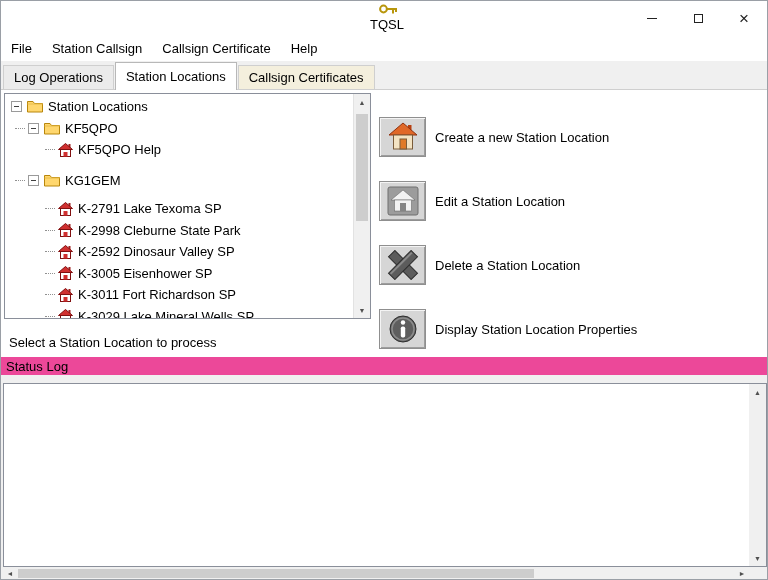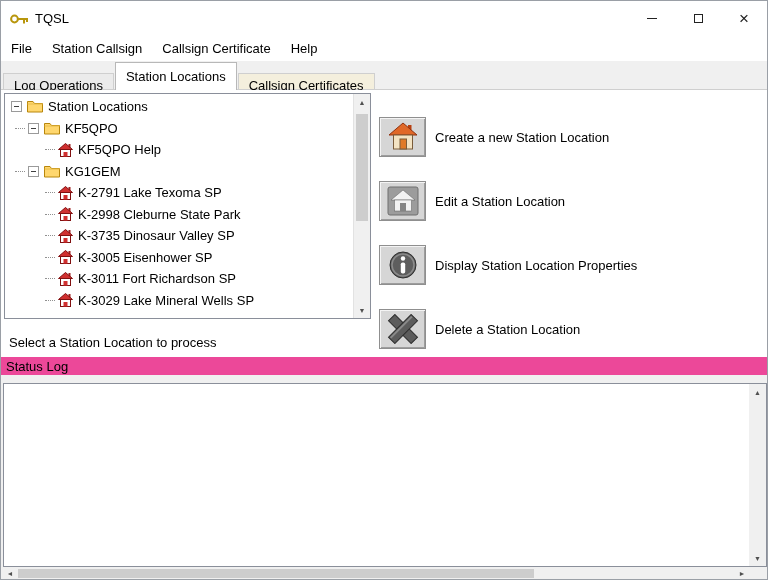--- a/index.html
+++ b/index.html
@@ -2,36 +2,36 @@
 <html><head>
 <meta charset="utf-8">
 <style>
   * { margin:0; padding:0; box-sizing:border-box; }
   html,body { width:768px; height:580px; background:#ffffff; }
   body { font-family:"Liberation Sans","DejaVu Sans",sans-serif; font-size:13px; color:#000; }
 
   .window { position:relative; width:768px; height:580px; border:1px solid #9a9fa6; background:#f0f0f0; overflow:hidden; }
 
   
-  .titlebar { position:absolute; left:0; top:0; width:100%; height:35px; background:#ffffff; display:flex; align-items:center; }
+  .titlebar { position:absolute; left:0; top:0; width:100%; height:35px; background:#ffffff; display:flex; align-items:center;flex-direction:column; }
   .app-icon { margin-left:8px; display:flex; align-items:center; }
   .title-text { margin-left:6px; font-size:13px; }
   .win-controls { position:absolute; right:0; top:0; height:35px; display:flex; }
   .win-btn { width:46px; height:35px; display:flex; align-items:center; justify-content:center; color:#222; }
   .glyph-min { width:10px; height:1px; background:#222; display:block; }
   .glyph-max { width:9px; height:9px; border:1px solid #222; display:block; }
   .glyph-close { font-size:17px; line-height:1; }
 
   
   .menubar { position:absolute; left:0; top:35px; width:100%; height:25px; background:#ffffff; display:flex; align-items:stretch; }
   .menu-item { padding:0 10px; line-height:25px; }
 
   
   .tabrow { position:absolute; left:0; top:60px; width:100%; height:29px; background:#f0f0f0; border-bottom:1px solid #cfcfcf; display:flex; align-items:flex-end; padding-left:2px; }
-  .tab { padding:0 10px; height:16px; line-height:24px; border:1px solid #cfcfcf; border-bottom:none; margin-right:1px; background:#ebebeb; white-space:nowrap; }
+  .tab { padding:0 10px; height:24px; line-height:24px; border:1px solid #cfcfcf; border-bottom:none; margin-right:1px; background:#ebebeb; white-space:nowrap; }
   .tab.active { height:28px; line-height:28px; background:#ffffff !important; border-color:#b8b8b8; margin-bottom:-1px; z-index:3; position:relative; }
 
   
   .page { position:absolute; left:0; top:89px; width:100%; height:267px; background:#ffffff; }
 
   
   .tree-panel { position:absolute; left:3px; top:3px; width:367px; height:226px; border:1px solid #8a8f9a; background:#ffffff; overflow:hidden; }
   .tree { position:absolute; left:0; top:2px; right:17px; bottom:0; overflow:hidden; }
   .tree-row { display:flex; align-items:center; height:21.5px; white-space:nowrap; }
   .stub { flex:0 0 10px; width:10px; height:0; border-top:1px dotted #909090; margin-right:3px; }
@@ -142,32 +142,32 @@
             <span class="tree-icon">
               <svg width="15" height="14" viewBox="0 0 15 14">
                 <rect x="10.5" y="1" width="2" height="4" fill="#a02020"></rect>
                 <polygon points="7.5,0.5 14.5,6.5 0.5,6.5" fill="#d03030" stroke="#801010"></polygon>
                 <rect x="2.5" y="6.5" width="10" height="7" fill="#ffffff" stroke="#801010"></rect>
                 <rect x="5.5" y="9" width="4" height="4.5" fill="#d03030"></rect>
               </svg>
             </span>
             <span class="tree-label">KF5QPO Help</span>
           </div>
-          <div class="tree-row" style="padding-left: 10px;">
+          <div class="tree-row" style="padding-left: 10px; margin-top: 9px;">
             <span class="stub"></span>
             <span class="expander"></span>
             <span class="tree-icon">
               <svg width="16" height="13" viewBox="0 0 16 13">
                 <path d="M0.5 1.5 h5.5 l1.5 2 h8 v8.5 h-15 z" fill="#ffd76e" stroke="#b8860b"></path>
                 <path d="M0.5 4 h15" stroke="#e8bc4a"></path>
               </svg>
             </span>
             <span class="tree-label">KG1GEM</span>
           </div>
-          <div class="tree-row" style="padding-left: 40px;">
+          <div class="tree-row" style="padding-left: 40px; margin-top: 7px;">
             <span class="stub"></span>
             <span class="tree-icon">
               <svg width="15" height="14" viewBox="0 0 15 14">
                 <rect x="10.5" y="1" width="2" height="4" fill="#a02020"></rect>
                 <polygon points="7.5,0.5 14.5,6.5 0.5,6.5" fill="#d03030" stroke="#801010"></polygon>
                 <rect x="2.5" y="6.5" width="10" height="7" fill="#ffffff" stroke="#801010"></rect>
                 <rect x="5.5" y="9" width="4" height="4.5" fill="#d03030"></rect>
               </svg>
             </span>
             <span class="tree-label">K-2791 Lake Texoma SP</span>
@@ -187,21 +187,21 @@
           <div class="tree-row" style="padding-left: 40px;">
             <span class="stub"></span>
             <span class="tree-icon">
               <svg width="15" height="14" viewBox="0 0 15 14">
                 <rect x="10.5" y="1" width="2" height="4" fill="#a02020"></rect>
                 <polygon points="7.5,0.5 14.5,6.5 0.5,6.5" fill="#d03030" stroke="#801010"></polygon>
                 <rect x="2.5" y="6.5" width="10" height="7" fill="#ffffff" stroke="#801010"></rect>
                 <rect x="5.5" y="9" width="4" height="4.5" fill="#d03030"></rect>
               </svg>
             </span>
-            <span class="tree-label">K-3735 Dinosaur Valley SP</span>
+            <span class="tree-label">K-2592 Dinosaur Valley SP</span>
           </div>
           <div class="tree-row" style="padding-left: 40px;">
             <span class="stub"></span>
             <span class="tree-icon">
               <svg width="15" height="14" viewBox="0 0 15 14">
                 <rect x="10.5" y="1" width="2" height="4" fill="#a02020"></rect>
                 <polygon points="7.5,0.5 14.5,6.5 0.5,6.5" fill="#d03030" stroke="#801010"></polygon>
                 <rect x="2.5" y="6.5" width="10" height="7" fill="#ffffff" stroke="#801010"></rect>
                 <rect x="5.5" y="9" width="4" height="4.5" fill="#d03030"></rect>
               </svg>
@@ -268,42 +268,42 @@
                 <rect x="13" y="17" width="6" height="8" fill="#848484"></rect>
               </svg>
             </span>
           </div>
           <div class="action-label">Edit a Station Location</div>
         </div>
         <div class="action-row">
           <div class="action-btn">
             <span class="action-icon">
               <svg width="32" height="30" viewBox="0 0 32 30">
-                <circle cx="16" cy="15" r="13" fill="#5e5e5e" stroke="#2e2e2e"></circle>
-                <circle cx="16" cy="15" r="11" fill="none" stroke="#8c8c8c" stroke-width="1.5"></circle>
-                <circle cx="16" cy="8.5" r="2.2" fill="#ffffff"></circle>
-                <rect x="13.8" y="12.5" width="4.4" height="11" rx="1.8" fill="#ffffff"></rect>
-              </svg>
-            </span>
-          </div>
-          <div class="action-label">Display Station Location Properties</div>
-        </div>
-        <div class="action-row">
-          <div class="action-btn">
-            <span class="action-icon">
-              <svg width="32" height="30" viewBox="0 0 32 30">
                 <g transform="translate(16,15)">
                   <rect x="-16" y="-4.5" width="32" height="9" transform="rotate(45)" fill="#5c5c5c" stroke="#2e2e2e"></rect>
                   <rect x="-16" y="-4.5" width="32" height="9" transform="rotate(-45)" fill="#5c5c5c" stroke="#2e2e2e"></rect>
                   <rect x="-15" y="-3.5" width="30" height="2" transform="rotate(-45)" fill="#8a8a8a"></rect>
                 </g>
               </svg>
             </span>
           </div>
           <div class="action-label">Delete a Station Location</div>
+        </div>
+        <div class="action-row">
+          <div class="action-btn">
+            <span class="action-icon">
+              <svg width="32" height="30" viewBox="0 0 32 30">
+                <circle cx="16" cy="15" r="13" fill="#5e5e5e" stroke="#2e2e2e"></circle>
+                <circle cx="16" cy="15" r="11" fill="none" stroke="#8c8c8c" stroke-width="1.5"></circle>
+                <circle cx="16" cy="8.5" r="2.2" fill="#ffffff"></circle>
+                <rect x="13.8" y="12.5" width="4.4" height="11" rx="1.8" fill="#ffffff"></rect>
+              </svg>
+            </span>
+          </div>
+          <div class="action-label">Display Station Location Properties</div>
         </div>
       </div>
   </div>
 
   <div class="status-band">
     <span class="status-band-label">Status Log</span>
   </div>
 
   <div class="status-box">
     <div class="status-content"></div>

